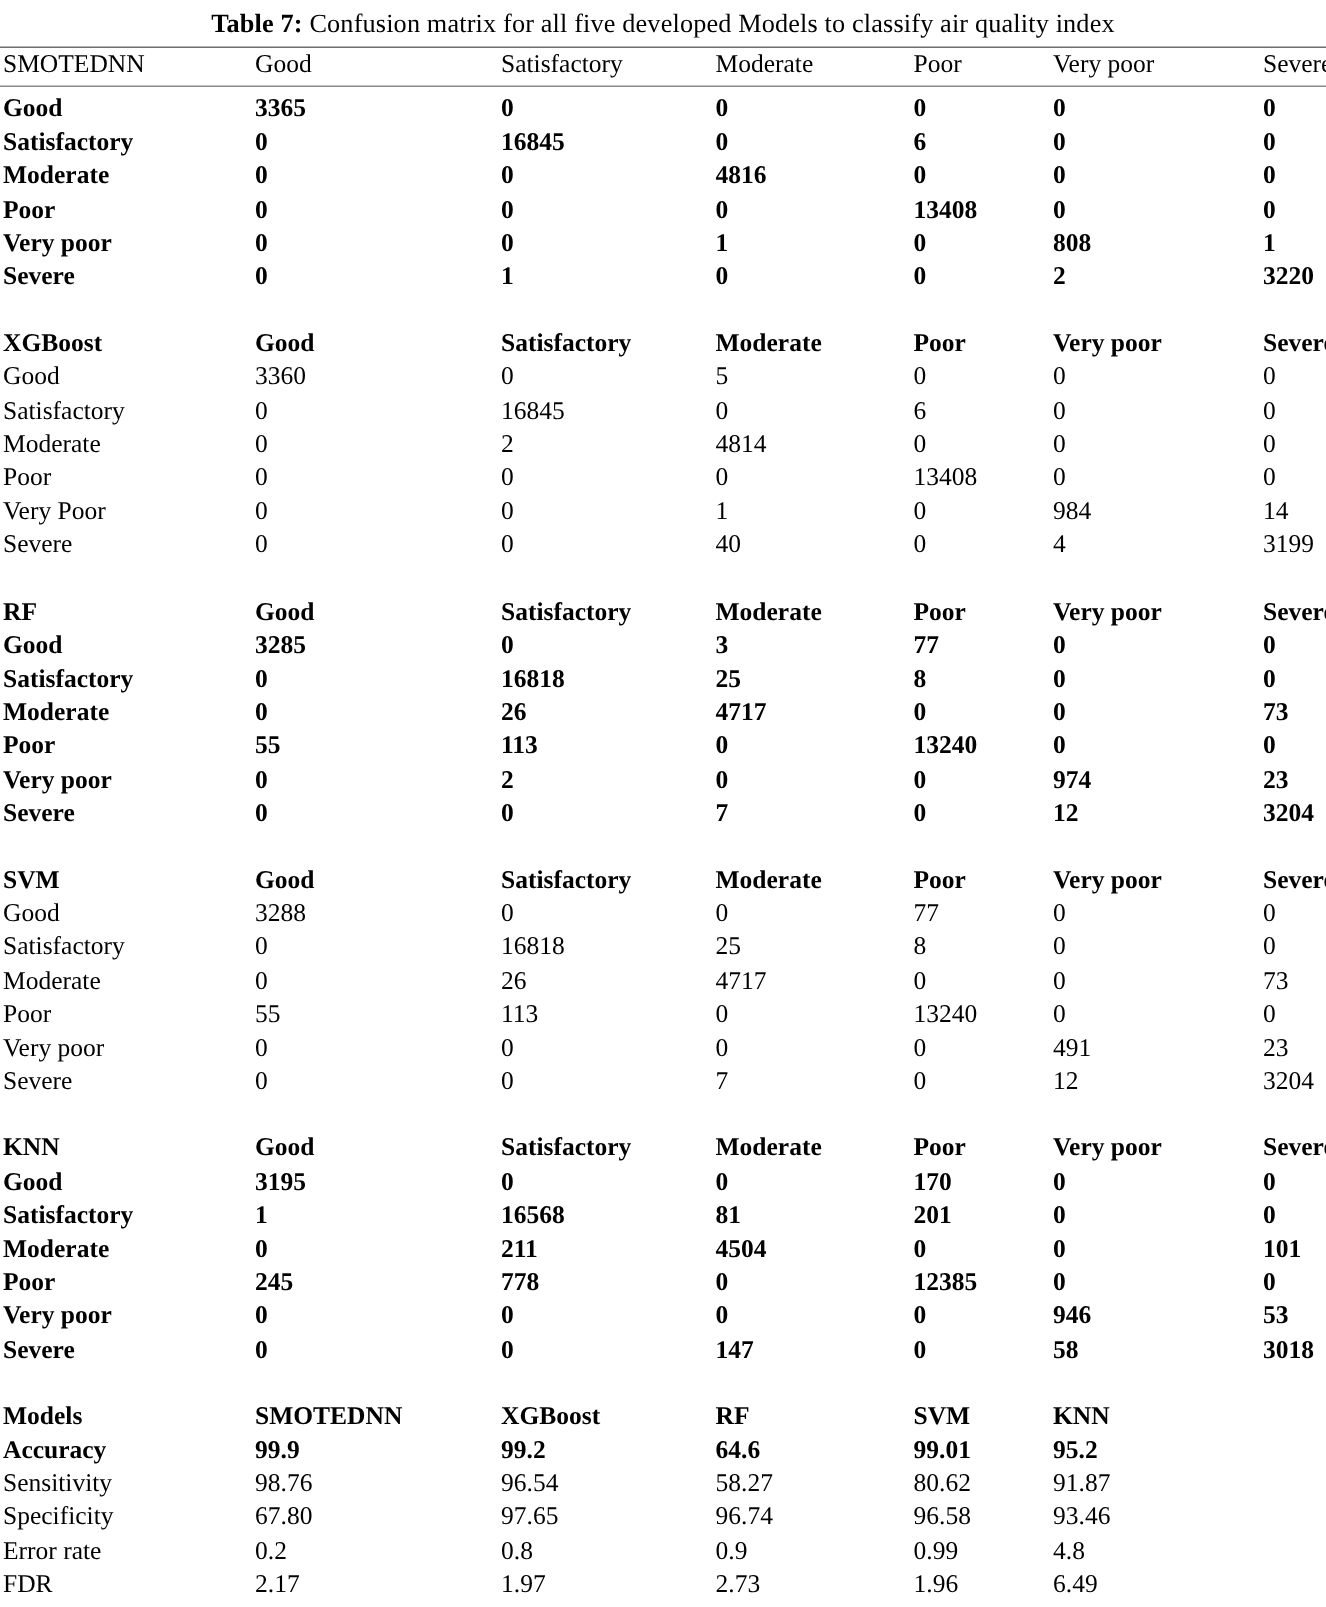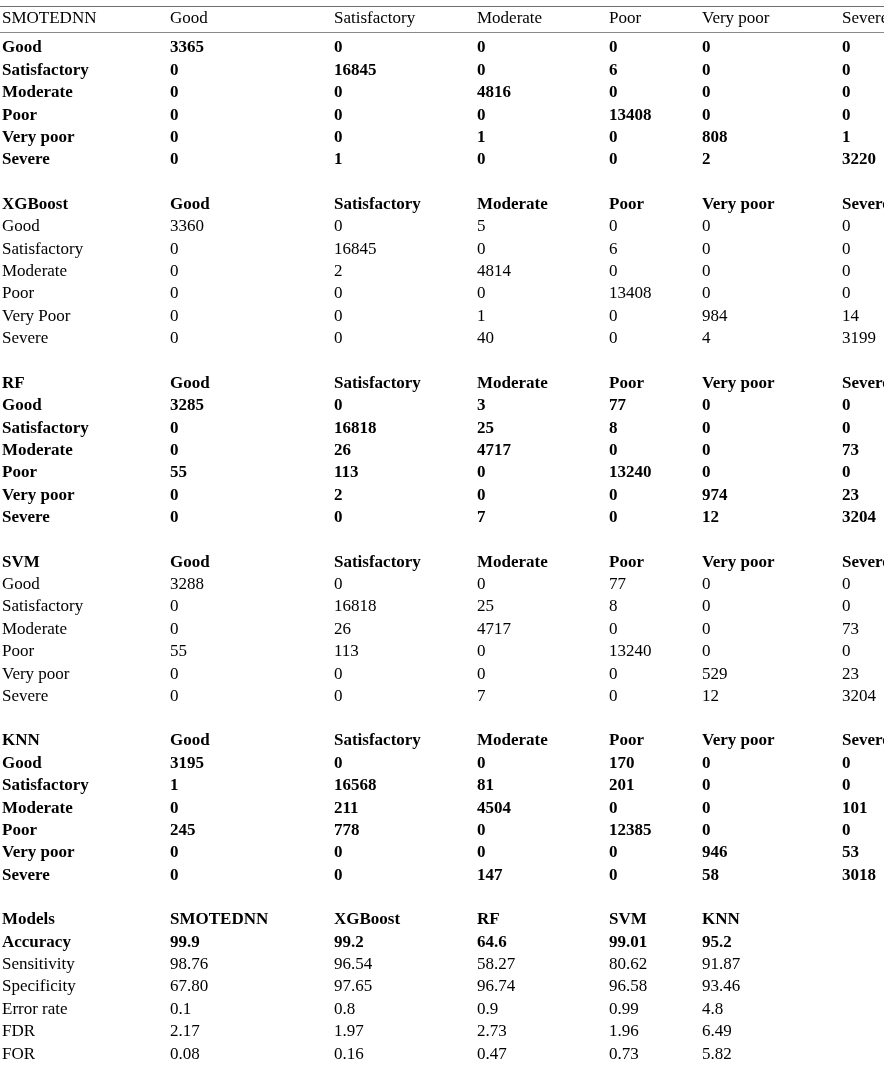--- a/index.html
+++ b/index.html
@@ -55,20 +55,24 @@
   .c5{width:140px;}
   .c6{width:44px;}
   tr.bold td{font-weight:bold;}
   tr.spacer td{height:22px;line-height:22px;}
 </style>
 </head>
 <body>
 
 <div class="page">
 
+  <div class="caption">
+    <span class="cap-label">Table 7:</span>
+    <span>Confusion matrix for all five developed Models to classify air quality index</span>
+  </div>
 
   <div class="rule rule-top"></div>
 
   <table class="matrix">
     <tbody id="table-body">
         <tr>
           <td class="c0">SMOTEDNN</td>
           <td class="c1">Good</td>
           <td class="c2">Satisfactory</td>
           <td class="c3">Moderate</td>
@@ -332,21 +336,21 @@
           <td class="c4">13240</td>
           <td class="c5">0</td>
           <td class="c6">0</td>
         </tr>
         <tr>
           <td class="c0">Very poor</td>
           <td class="c1">0</td>
           <td class="c2">0</td>
           <td class="c3">0</td>
           <td class="c4">0</td>
-          <td class="c5">529</td>
+          <td class="c5">491</td>
           <td class="c6">23</td>
         </tr>
         <tr>
           <td class="c0">Severe</td>
           <td class="c1">0</td>
           <td class="c2">0</td>
           <td class="c3">7</td>
           <td class="c4">0</td>
           <td class="c5">12</td>
           <td class="c6">3204</td>
@@ -463,21 +467,21 @@
           <td class="c0">Specificity</td>
           <td class="c1">67.80</td>
           <td class="c2">97.65</td>
           <td class="c3">96.74</td>
           <td class="c4">96.58</td>
           <td class="c5">93.46</td>
           <td class="c6"></td>
         </tr>
         <tr>
           <td class="c0">Error rate</td>
-          <td class="c1">0.1</td>
+          <td class="c1">0.2</td>
           <td class="c2">0.8</td>
           <td class="c3">0.9</td>
           <td class="c4">0.99</td>
           <td class="c5">4.8</td>
           <td class="c6"></td>
         </tr>
         <tr>
           <td class="c0">FDR</td>
           <td class="c1">2.17</td>
           <td class="c2">1.97</td>

